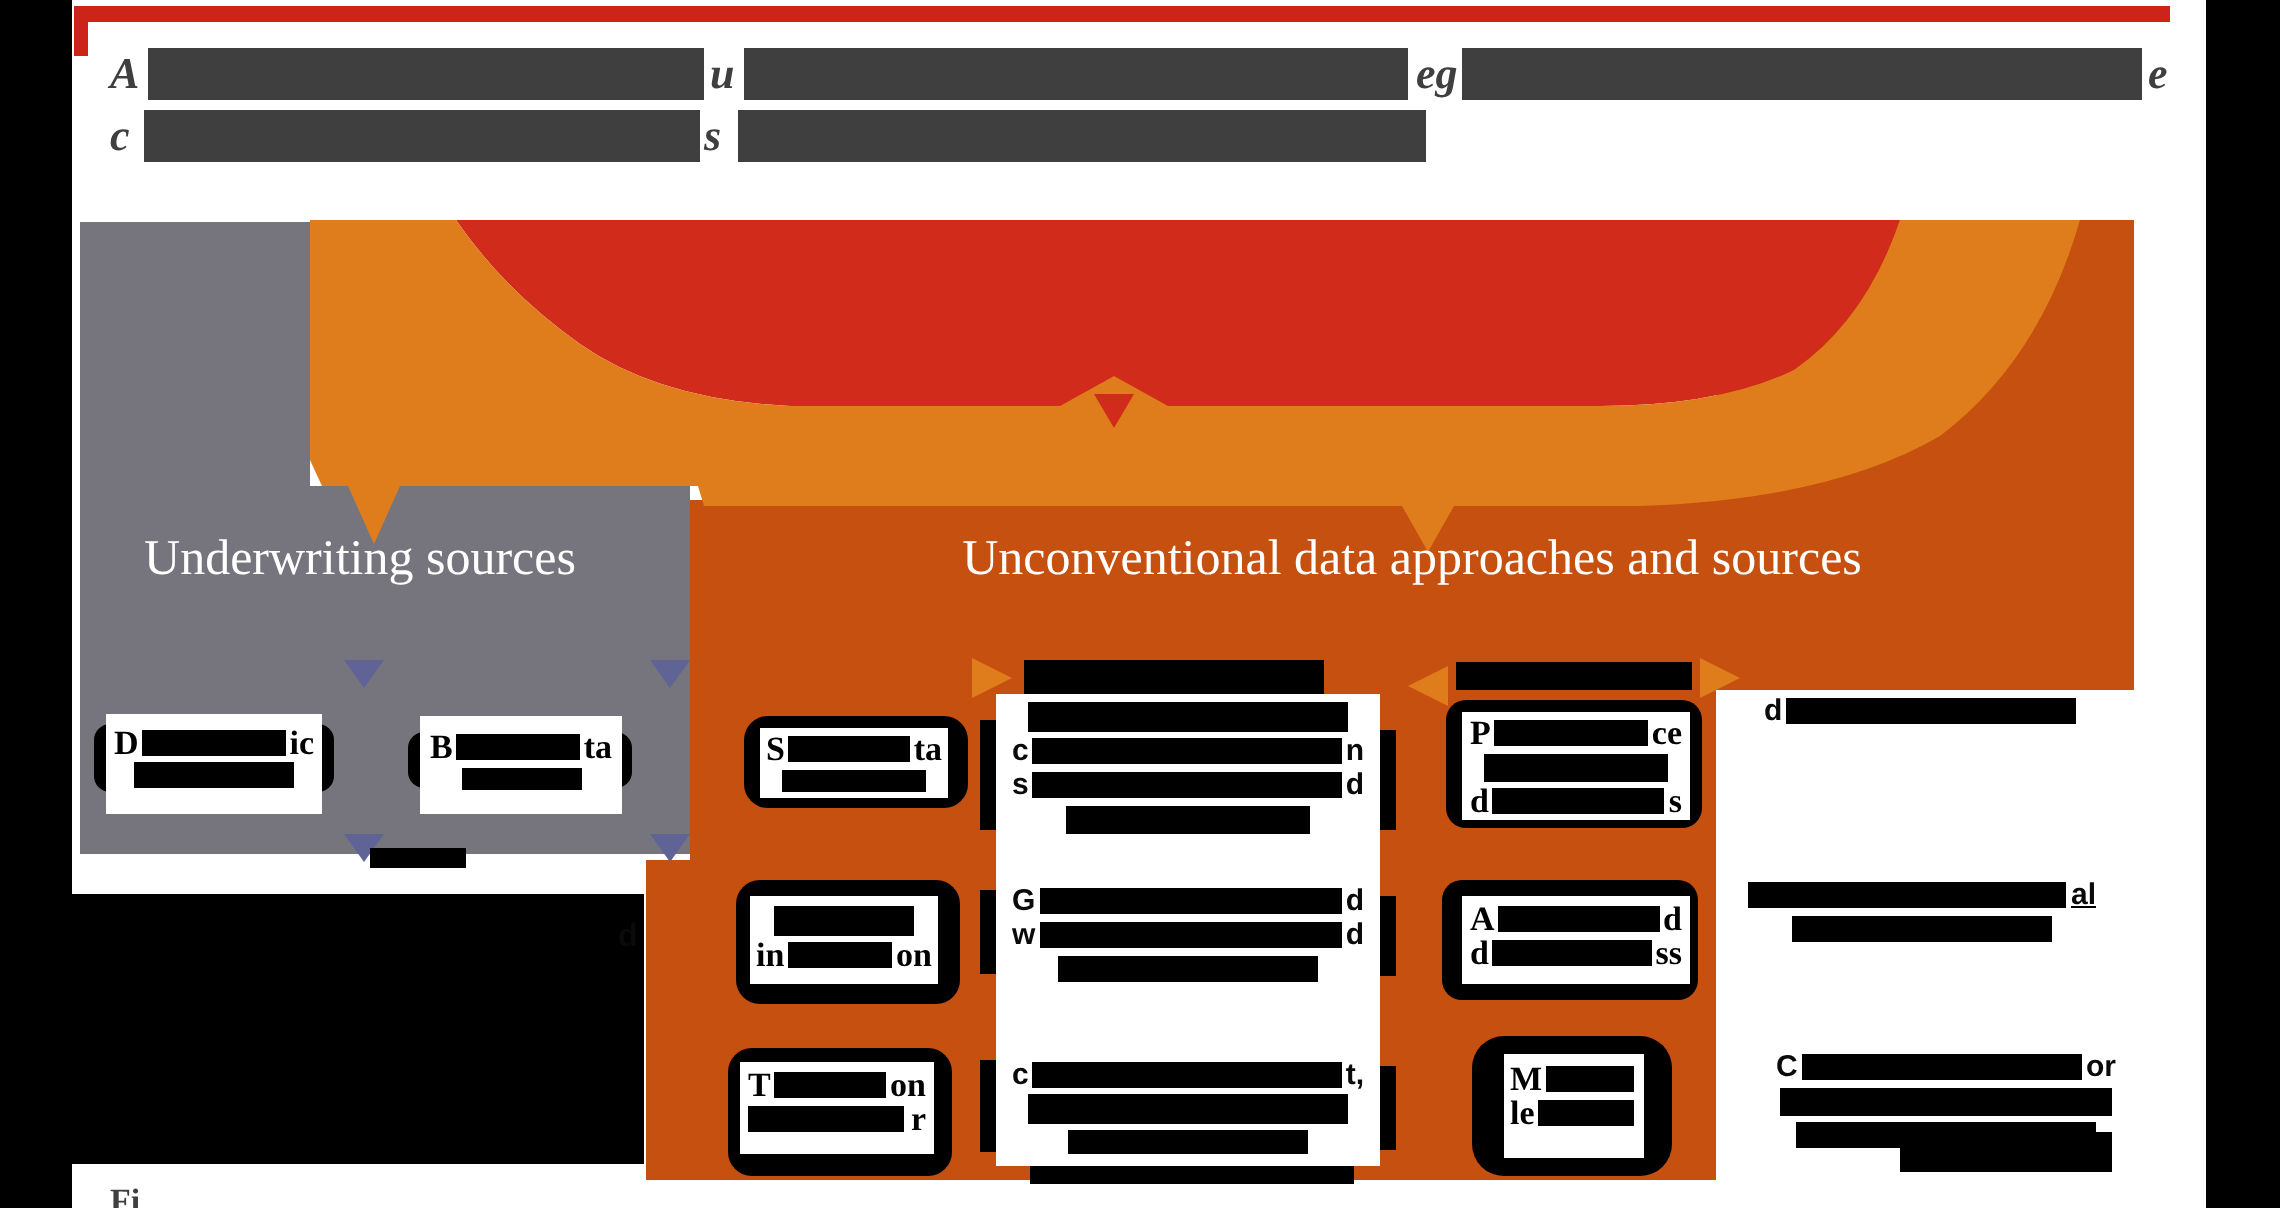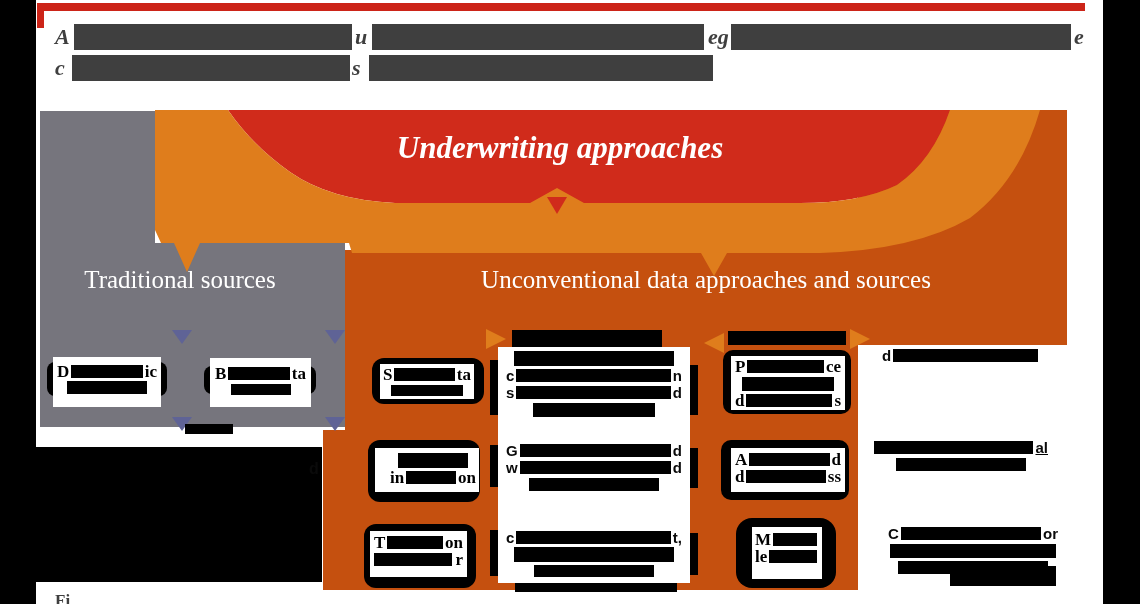--- a/index.html
+++ b/index.html
@@ -59,22 +59,21 @@
   <div class="abs" style="left:345px;top:250px;width:513px;height:340px;background:#c5500f;"></div>
   <div class="abs" style="left:858px;top:110px;width:209px;height:235px;background:#c5500f;"></div>
   <div class="abs" style="left:323px;top:430px;width:22px;height:160px;background:#c5500f;"></div>
 
   <svg class="abs" style="left:0;top:0;" width="1140" height="604" viewBox="0 0 1140 604">
     <path fill="#d02b1b" d="M228,110 L950,110 Q933,160 897,185 Q860,203 800,203 L395,203 Q330,200 290,172 Q252,145 228,110 Z"></path>
     <path fill="#df7d1c" d="M155,110 L228,110 Q252,145 290,172 Q330,200 395,203 L530,203 L557,188 L584,203 L800,203 Q860,203 897,185 Q933,160 950,110 L1040,110 Q1020,180 970,218 Q915,250 820,253 L727,253 L714,276 L701,253 L352,253 L349,243 L200,243 L187,272 L174,243 L161,243 L155,230 Z"></path>
     <polygon fill="#d02b1b" points="547,197 567,197 557,214"></polygon>
   </svg>
 
-  <div class="abs" style="left:330px;top:130px;width:460px;text-align:center;color:#fff;font:bold italic 31px 'Liberation Serif',serif;">Underwriting approaches</div>
-  <div class="seclab" style="left:60px;top:266px;width:240px;">Traditional sources</div>
+  <div class="seclab" style="left:60px;top:266px;width:240px;">Underwriting sources</div>
   <div class="seclab" style="left:456px;top:266px;width:500px;">Unconventional data approaches and sources</div>
 
   <div class="chev" style="left:172px;top:330px;"></div>
   <div class="chev" style="left:325px;top:330px;"></div>
   <div class="chev" style="left:172px;top:417px;"></div>
   <div class="chev" style="left:325px;top:417px;"></div>
 
   <div class="abs b" style="left:47px;top:362px;width:120px;height:34px;border-radius:8px;"></div>
   <div class="wbox" style="left:53px;top:357px;width:108px;height:50px;padding:6px 4px 0 4px;box-sizing:border-box;">
     <div class="line">
@@ -109,21 +108,21 @@
         <span class="fr">S</span>
         <span class="grow"></span>
         <span class="fr">ta</span>
       </div>
     <div class="cline">
         <span class="b" style="width:72px;height:11px;"></span>
       </div>
   </div>
 
   <div class="blobout" style="left:368px;top:440px;width:112px;height:62px;"></div>
-  <div class="wbox" style="left:375px;top:448px;width:104px;height:44px;padding:3px 3px 0 15px;box-sizing:border-box;">
+  <div class="wbox" style="left:375px;top:448px;width:94px;height:44px;padding:3px 3px 0 3px;box-sizing:border-box;">
     <div class="cline" style="height:18px;">
         <span class="b" style="width:70px;height:15px;"></span>
       </div>
     <div class="line">
         <span class="fr">in</span>
         <span class="grow"></span>
         <span class="fr">on</span>
       </div>
   </div>
 

